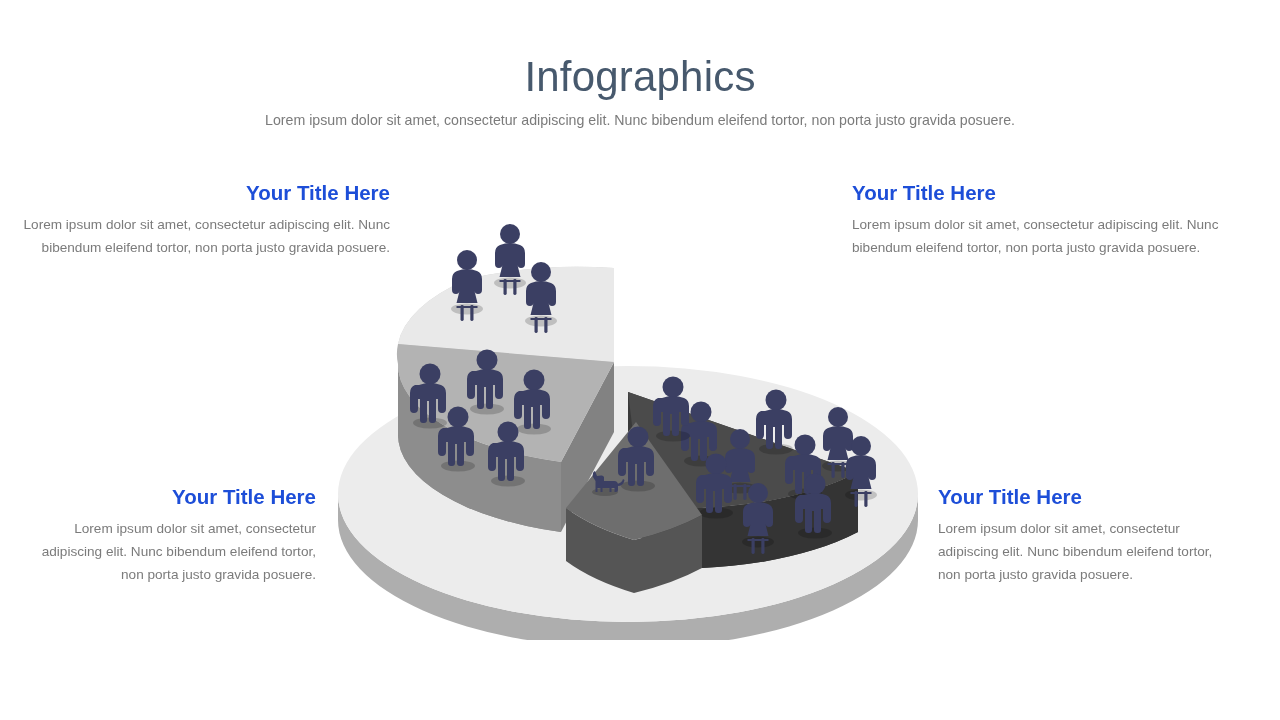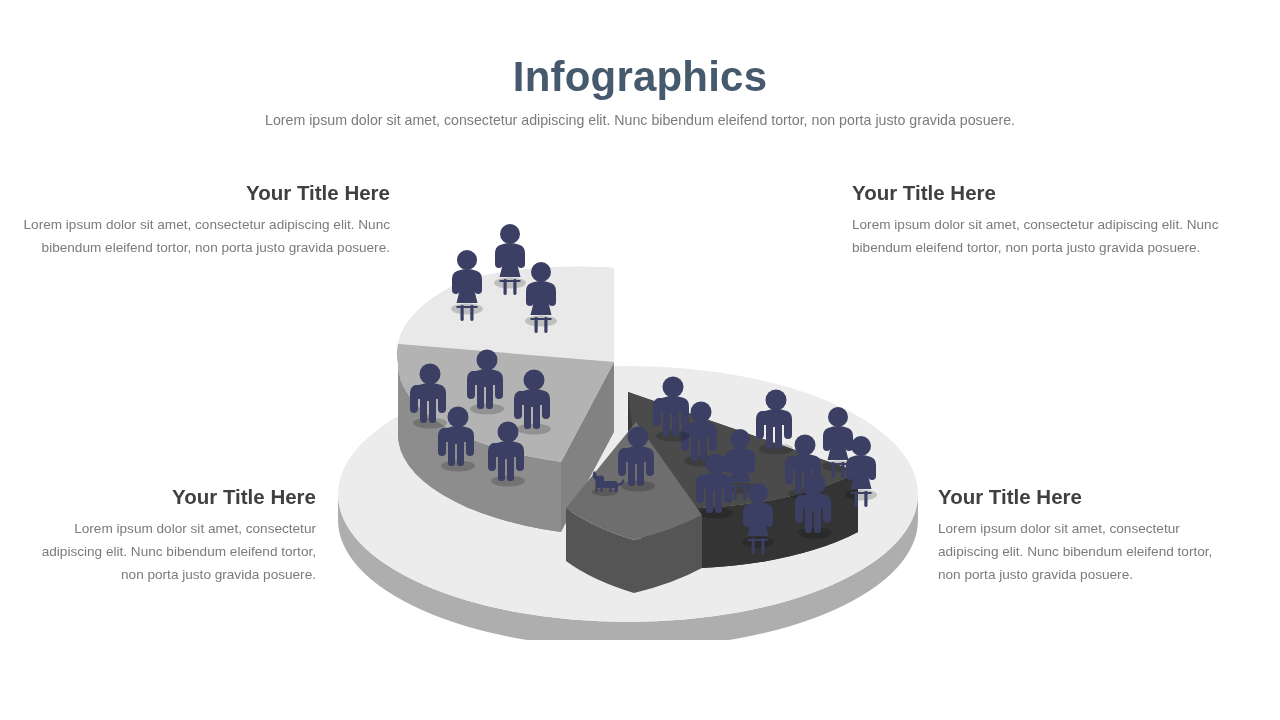--- a/index.html
+++ b/index.html
@@ -24,21 +24,21 @@
   .header {
     position: absolute;
     top: 54px;
     left: 0;
     width: 1280px;
     text-align: center;
   }
   .page-title {
     margin: 0;
     font-size: 42px;
-    font-weight: bold;
+    font-weight: normal;
     color: #47596d;
     letter-spacing: 0.2px;
     line-height: 1.08;
   }
   .page-subtitle {
     margin: 12px auto 0;
     width: 900px;
     font-size: 14.2px;
     color: #7b7b7b;
     line-height: 1.4;
@@ -46,21 +46,21 @@
 
   
   .callout {
     position: absolute;
     width: 372px;
   }
   .callout .callout-title {
     margin: 0 0 7px 0;
     font-size: 20.5px;
     font-weight: bold;
-    color: #404040;
+    color: #1d4ed8;
     line-height: 1.25;
   }
   .callout .callout-body {
     margin: 0;
     font-size: 13.6px;
     color: #7b7b7b;
     line-height: 1.72;
   }
 
   .callout.tl { left: 18px;   top: 180px; text-align: right; }

